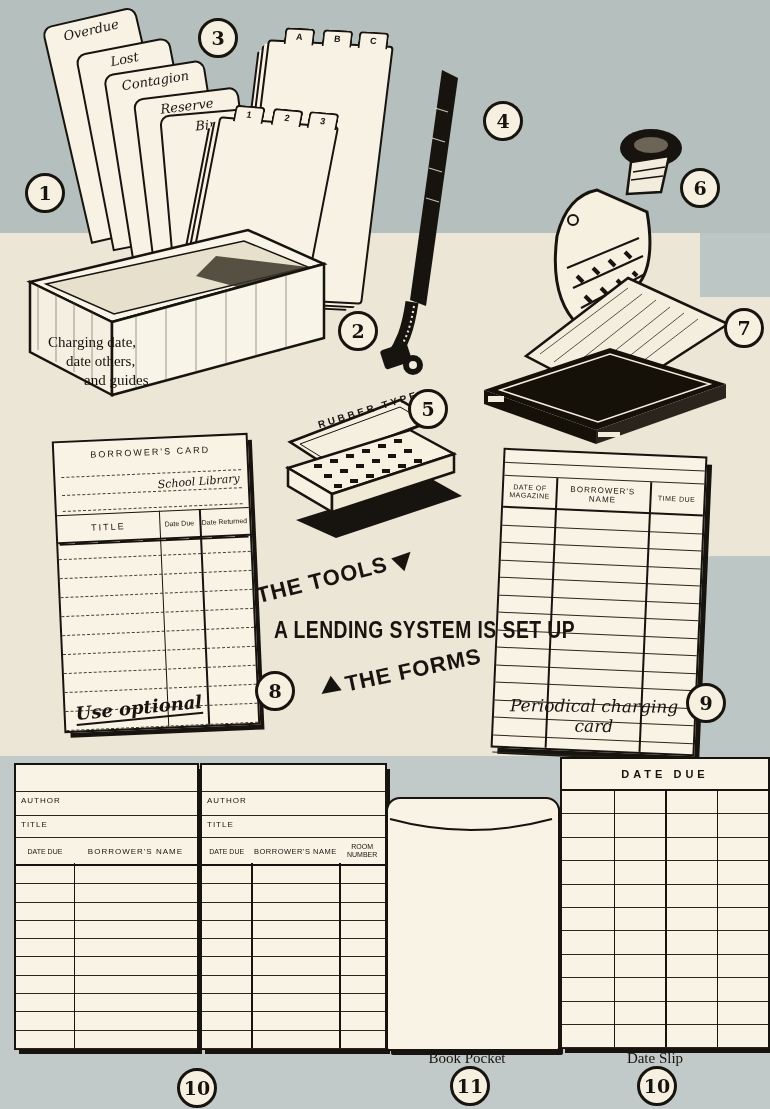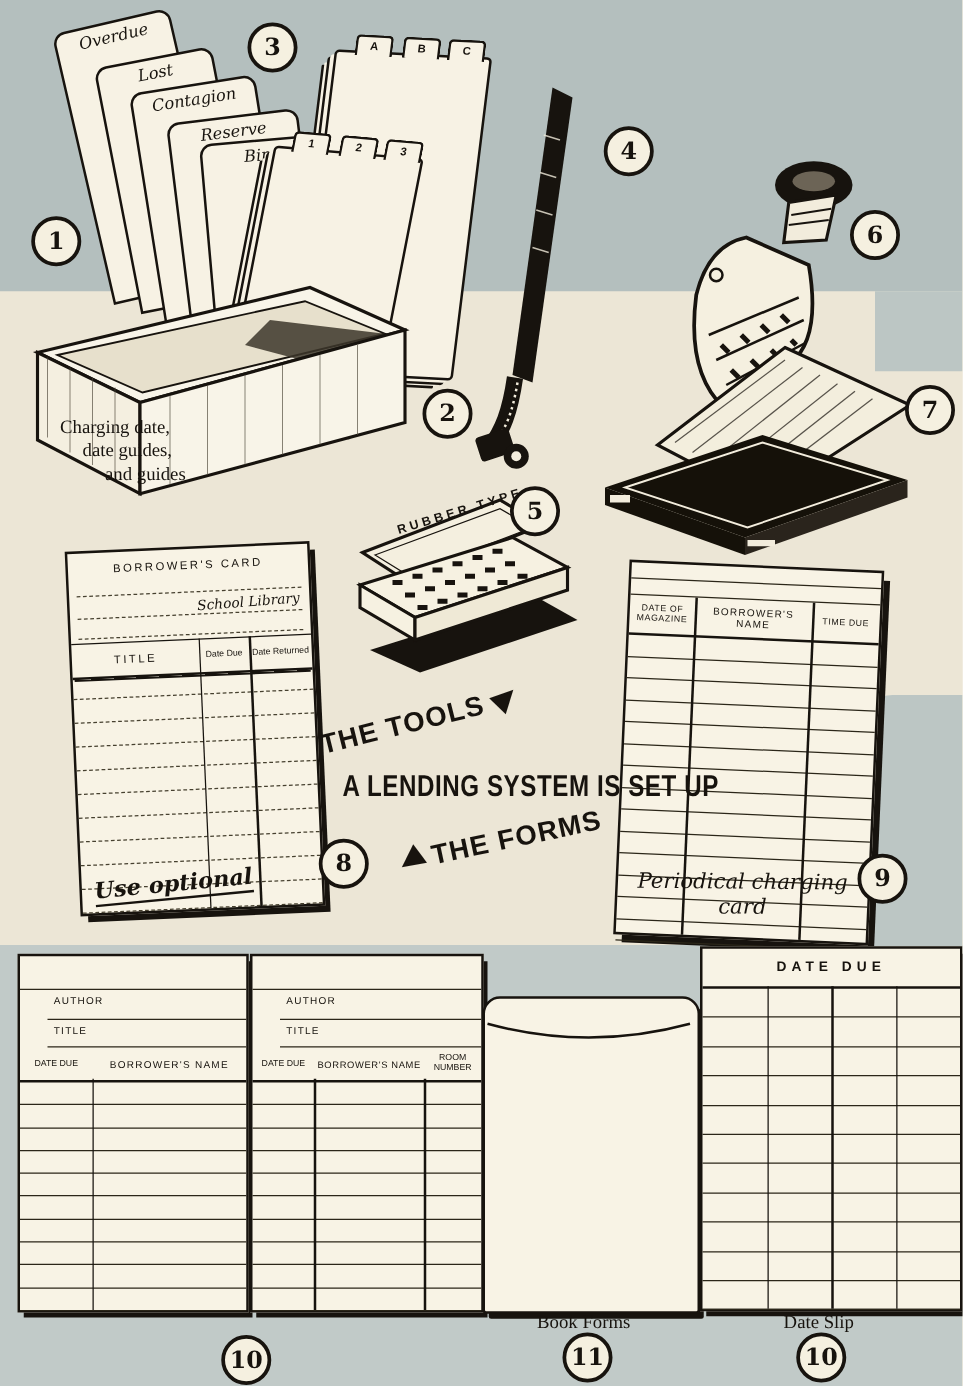--- a/index.html
+++ b/index.html
@@ -22,21 +22,21 @@
                    -10px 8px 0 -3px #f7f2e4,-12px 10px 0 -3px #17130e;}
   .ptab{position:absolute;top:-15px;width:26px;height:15px;border:2px solid #17130e;border-bottom:none;
         border-radius:4px 4px 0 0;background:#f7f2e4;text-align:center;
         font:bold 9px "Liberation Sans",sans-serif;line-height:14px;}
   
   .hl{position:absolute;font-family:"Liberation Sans",sans-serif;font-weight:bold;color:#17130e;z-index:20;}
   .arrow{display:inline-block;font-family:"DejaVu Sans",sans-serif;}
   
   .form{position:absolute;background:#f8f3e5;border:2px solid #17130e;
         box-shadow:5px 6px 0 -1px #17130e;z-index:10;}
-  .lbl{font-family:"Liberation Sans",sans-serif;letter-spacing:1px;margin-left:22px;}
+  .lbl{font-family:"Liberation Sans",sans-serif;letter-spacing:1px;}
   .hdr{display:flex;align-items:center;border-bottom:2px solid #17130e;
        font-family:"Liberation Sans",sans-serif;text-align:center;}
   .hdr>div{display:flex;align-items:center;justify-content:center;height:100%;}
   .rowline{border-bottom:1.2px solid #2b2619;}
   .dashline{border-bottom:1.5px dashed #46402f;}
   .vline{position:absolute;width:1.5px;background:#17130e;z-index:3;}
   .script{font:italic 15px "DejaVu Serif",serif;}
   .caption{position:absolute;text-align:center;font:15px "Liberation Serif",serif;z-index:20;}
   svg{display:block;}
 </style>
@@ -93,21 +93,21 @@
       <line x1="120" y1="96" x2="120" y2="168"></line>
         <line x1="150" y1="88" x2="150" y2="160"></line>
       <line x1="180" y1="80" x2="180" y2="152"></line>
         <line x1="210" y1="72" x2="210" y2="144"></line>
       <line x1="240" y1="64" x2="240" y2="136"></line>
         <line x1="270" y1="56" x2="270" y2="128"></line>
     </g>
   </svg>
   <div class="abs" style="left:48px;top:333px;z-index:7;font:15px 'Liberation Serif',serif;line-height:19px;">
     <div>Charging date,</div>
-    <div style="padding-left:18px;">date guides,</div>
+    <div style="padding-left:18px;">date others,</div>
     <div style="padding-left:36px;">and guides</div>
   </div>
 
   <svg class="abs" style="left:380px;top:68px;z-index:8;" width="105" height="315" viewBox="0 0 105 315">
     <polygon points="62,2 78,10 46,238 30,232" fill="#17130e"></polygon>
     <g stroke="#f2ecdc" stroke-width="1.2" opacity="0.8">
       <line x1="55" y1="40" x2="68" y2="44"></line>
         <line x1="52" y1="70" x2="65" y2="74"></line>
       <line x1="49" y1="100" x2="62" y2="104"></line>
         <line x1="46" y1="130" x2="59" y2="134"></line>
@@ -339,21 +339,21 @@
         <div class="rowline" style="height:22.4px;"></div>
         <div class="rowline" style="height:22.4px;"></div>
         <div class="rowline" style="height:22.4px;"></div>
         <div class="rowline" style="height:22.4px;"></div>
       </div>
     <div class="vline" style="left:25%;top:30px;bottom:0;"></div>
     <div class="vline" style="left:50%;top:30px;bottom:0;"></div>
     <div class="vline" style="left:75%;top:30px;bottom:0;"></div>
   </div>
 
-  <div class="caption" style="left:392px;top:1050px;width:150px;">Book Forms</div>
+  <div class="caption" style="left:392px;top:1050px;width:150px;">Book Pocket</div>
   <div class="caption" style="left:580px;top:1050px;width:150px;">Date Slip</div>
 
   <div class="badge" style="left:25px;top:173px;">
       <span>1</span>
     </div>
   <div class="badge" style="left:338px;top:311px;">
       <span>2</span>
     </div>
   <div class="badge" style="left:198px;top:18px;">
       <span>3</span>

